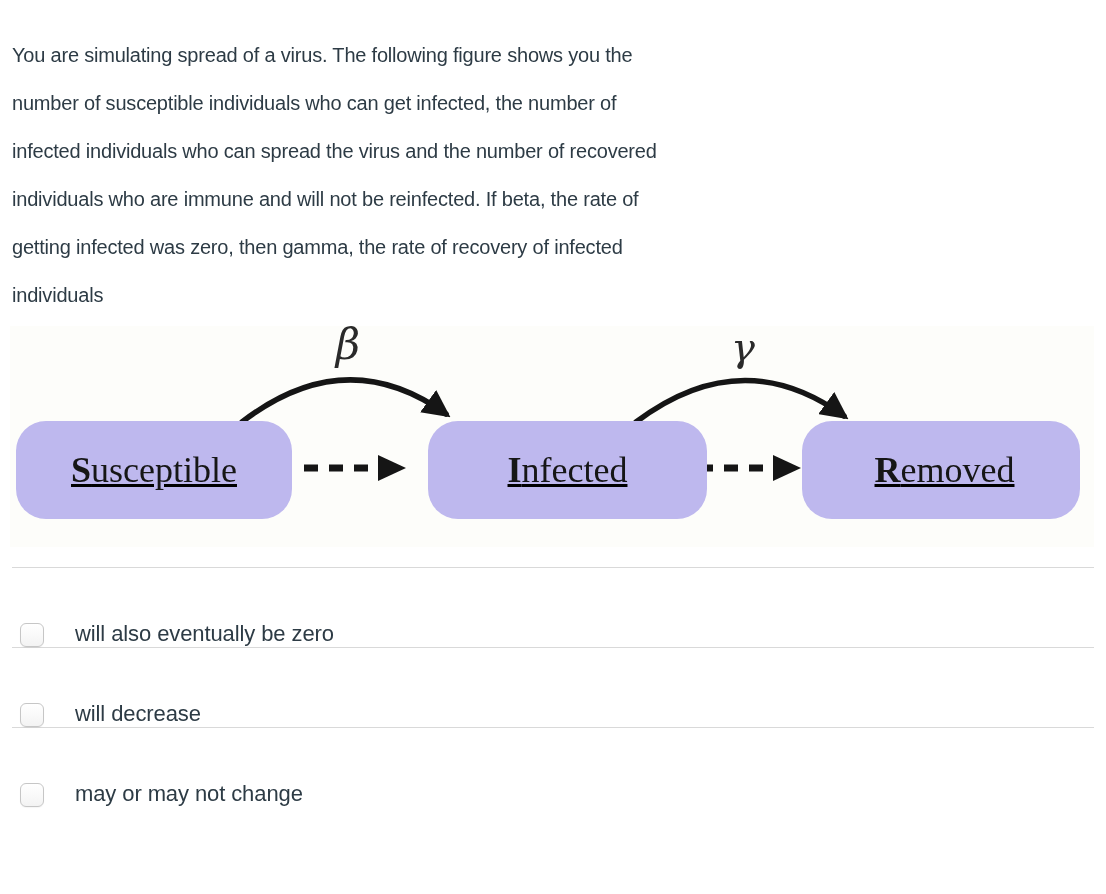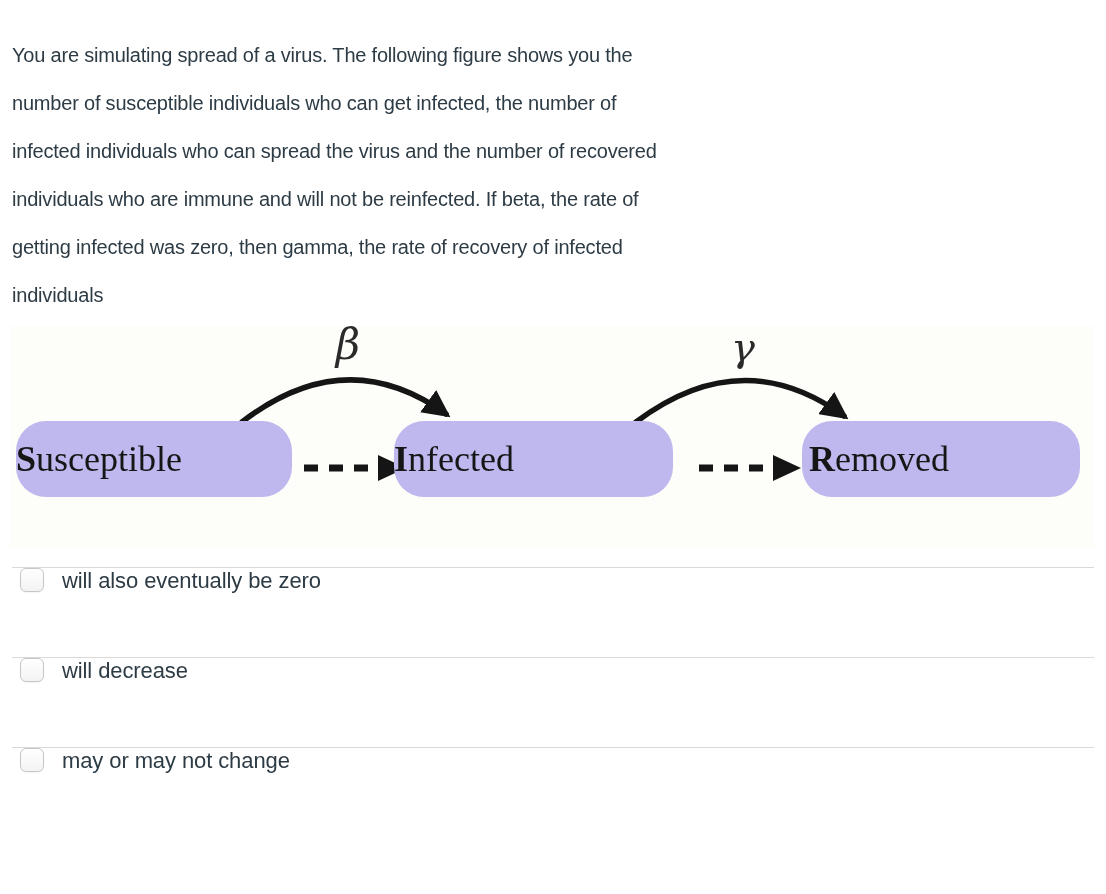--- a/index.html
+++ b/index.html
@@ -45,44 +45,44 @@
     position: absolute;
     transform: translateX(-50%);
     font-family: "DejaVu Serif", serif;
     font-style: italic;
     color: #2a2a2a;
   }
   .rate-beta  { left: 338px; top: -6px; font-size: 42px; }
   .rate-gamma { left: 733px; top: -2px; font-size: 40px; }
   .node {
     position: absolute;
-    top: 95px; height: 76px;
+    top: 95px; height: 98px;
     border-radius: 30px;
     background: #beb8ee;
-    display: flex; align-items: center; 
+    display: flex; align-items: center; justify-content: center; text-decoration: underline;
   }
   .node-s { left: 6px;   width: 276px; }
-  .node-i { left: 384px; width: 279px; }
+  .node-i { left: 418px; width: 279px; }
   .node-r { left: 792px; width: 278px; padding-left: 7px; }
   .node span {
     display: block;
     font-family: "Liberation Serif", serif;
     font-size: 36px;
     color: #161616;
   }
   .node span::first-letter { font-weight: 700; }
   
   .options { margin-top: 20px; }
   .option-row {
-    margin: 10px 12px;
+    margin: 0 12px;
     border-top: 1px solid #d9d9d9;
     min-height: 80px;
-    display: flex; align-items: flex-start;
+    display: flex; align-items: flex-end;
     padding-left: 8px;
-    gap: 18px;
+    gap: 31px;
     cursor: pointer;
   }
   .cb {
     appearance: none;
     -webkit-appearance: none;
     width: 24px; height: 24px;
     flex: 0 0 24px;
     border: 1.5px solid #c6c6c6;
     border-radius: 6px;
     background: linear-gradient(#ffffff, #f3f3f3);

